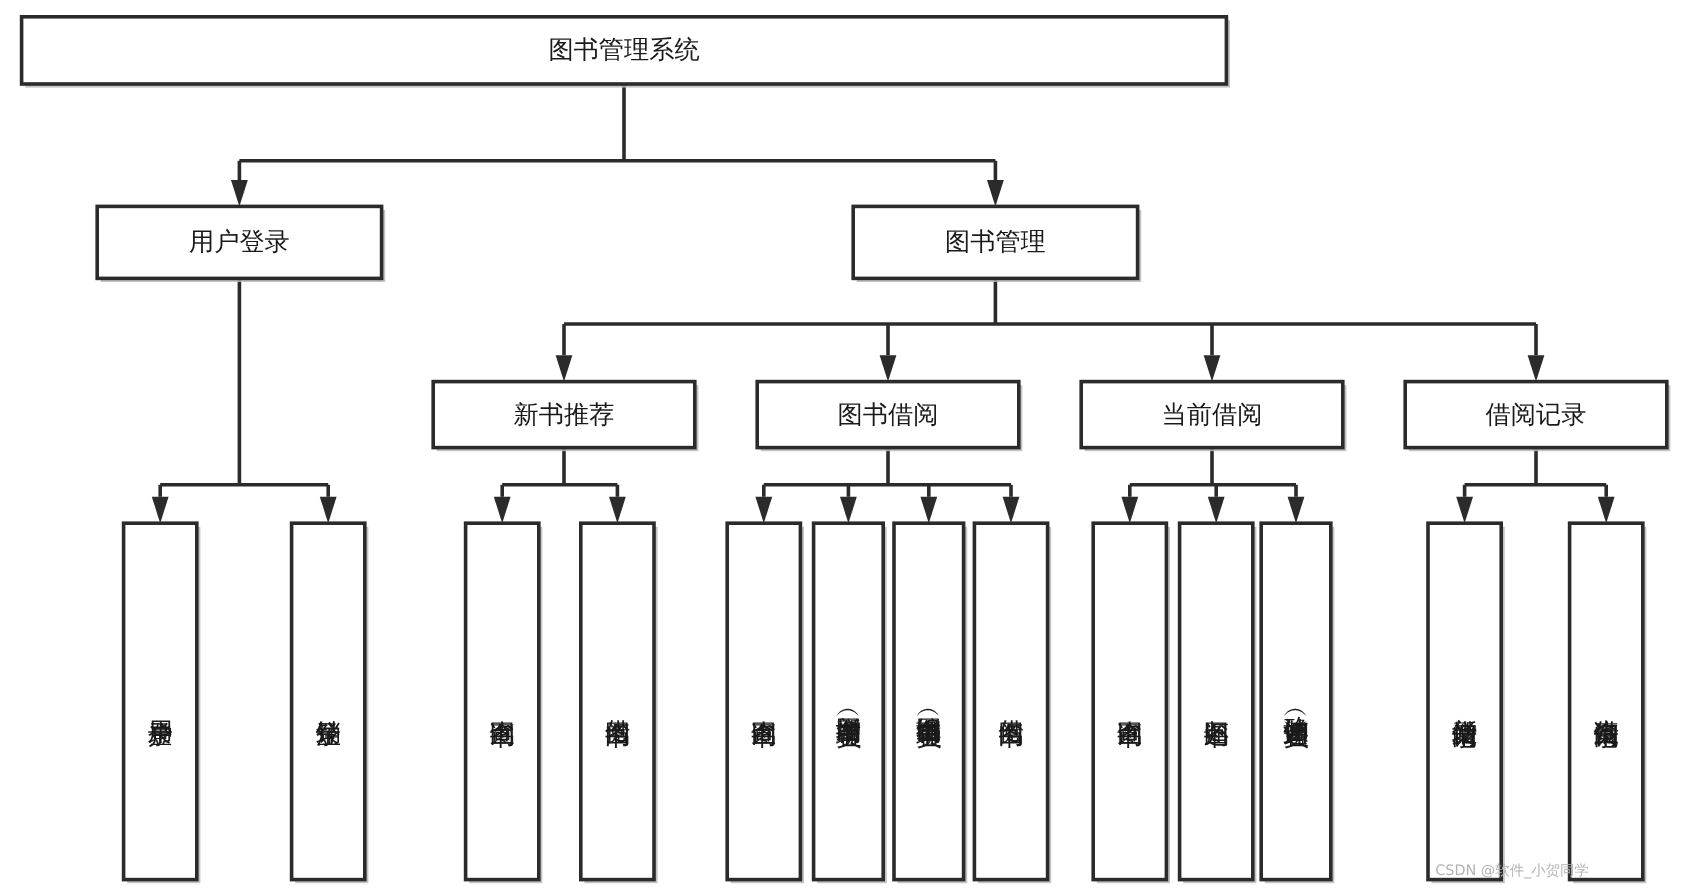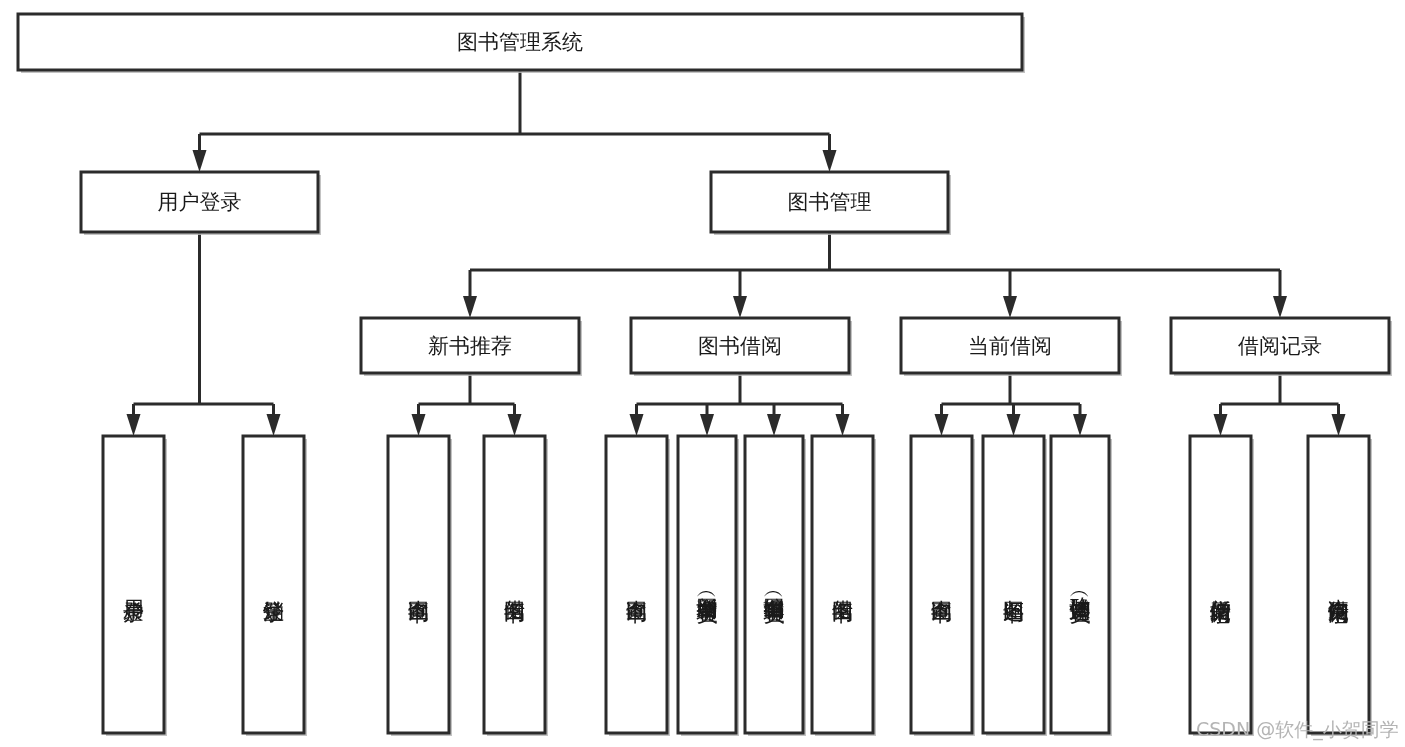--- a/index.html
+++ b/index.html
@@ -67,21 +67,21 @@
     font-family: "DejaVu Sans", "Liberation Sans", sans-serif;
     font-size: 21px;
     line-height: 1.15;
     color: #1a1a1a;
     letter-spacing: 1px;
     white-space: nowrap;
   }
   .watermark {
     position: absolute;
     font-family: "DejaVu Sans", "Liberation Sans", sans-serif;
-    font-size: 19px;
+    font-size: 12px;
     color: #b4b4b4;
     white-space: nowrap;
     pointer-events: none;
   }
 </style>
 </head>
 <body>
 
 <div id="diagram-root">
   <svg class="flow" viewBox="0 0 1405 747">

